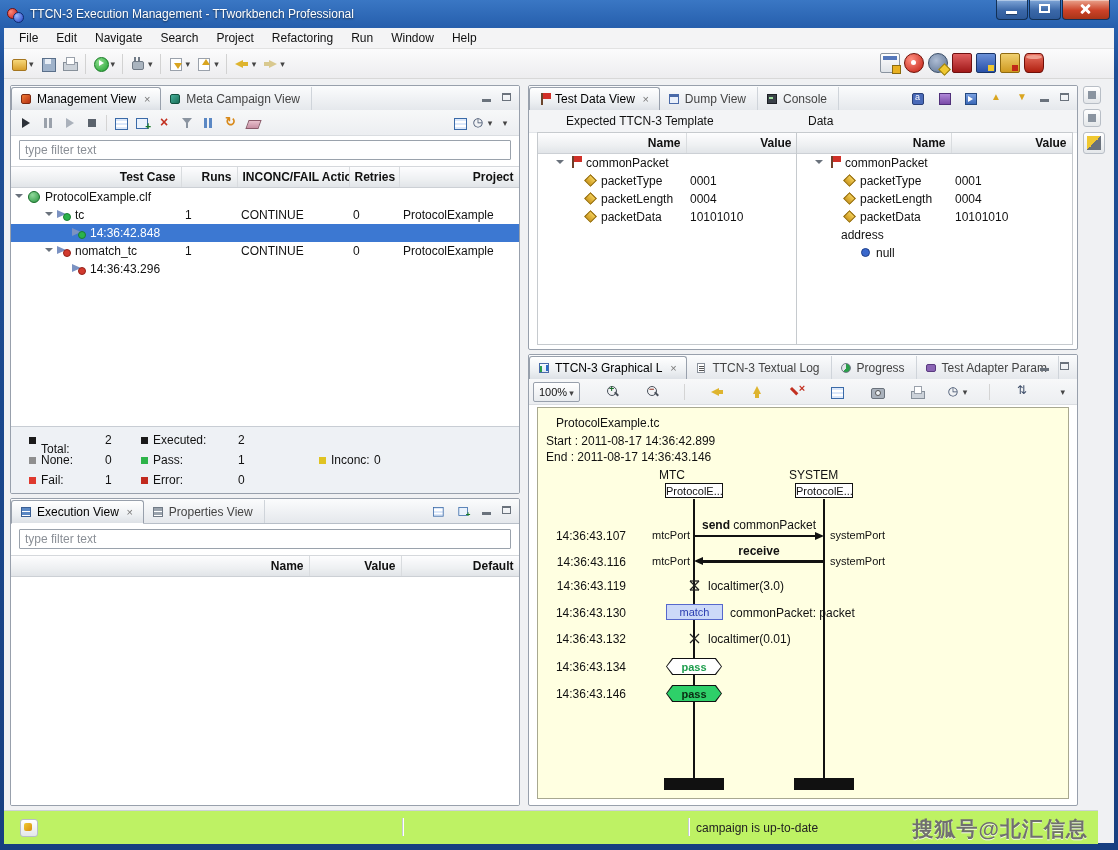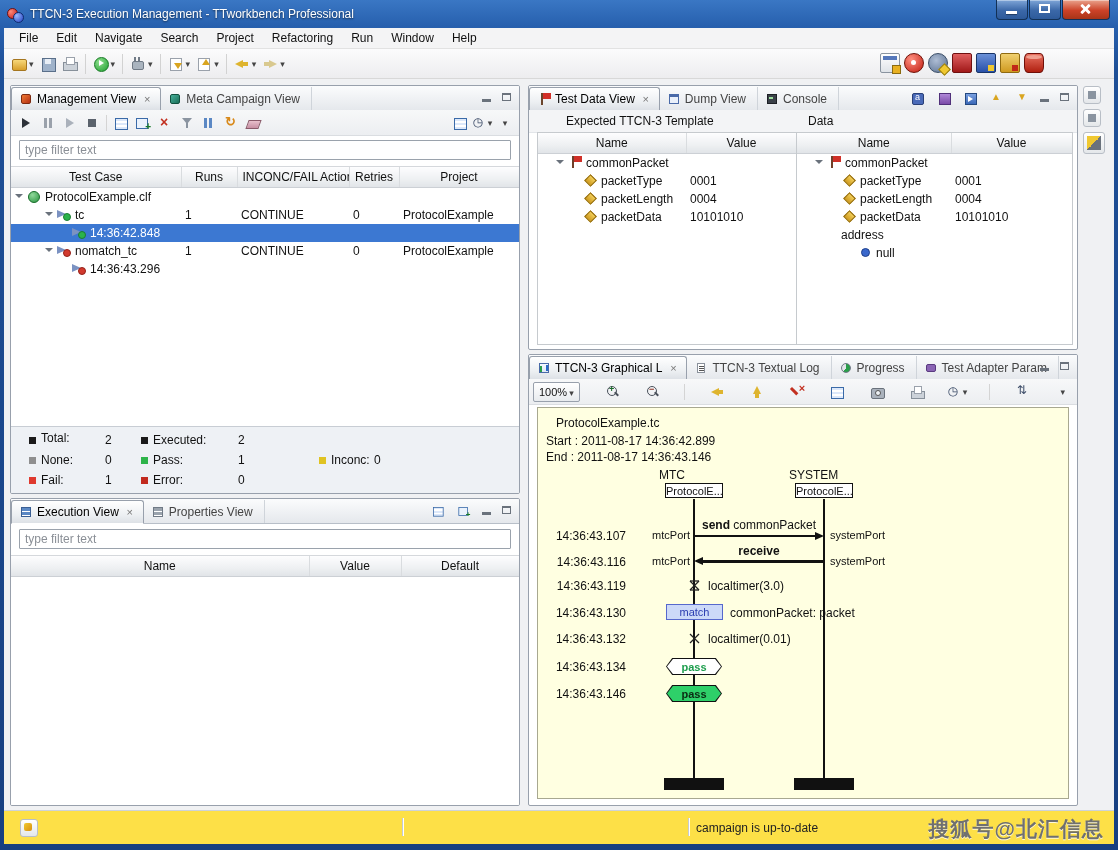--- a/index.html
+++ b/index.html
@@ -139,21 +139,21 @@
   .vi-down::before{content:"▼";position:absolute;left:2px;top:0;color:#d9a520;font-size:10px}
   .zoombox{display:inline-flex;align-items:center;height:18px;border:1px solid #98a0ac;border-radius:2px;
            background:linear-gradient(#fff,#e8ebee);padding:0 5px;margin-right:4px;font-size:11px}
   
   .filter{position:absolute;left:8px;right:8px;height:20px;border:1px solid #9aa2ac;border-radius:1px;
           padding:0 5px;font-family:"Liberation Sans",sans-serif;font-size:12px;color:#333;box-sizing:border-box}
   .filter::placeholder{color:#8a8f96}
   .tblwrap{position:absolute;overflow:hidden;background:#fff}
   .tbl{border-collapse:collapse;table-layout:fixed;width:100%}
   .tbl th{height:20px;background:linear-gradient(#fdfdfe,#eef0f2 60%,#e1e4e8);border-right:1px solid #d9dcdf;
-          border-bottom:1px solid #ccd0d5;font-weight:normal;text-align:center;padding:0 5px;white-space:nowrap;overflow:hidden}
+          border-bottom:1px solid #ccd0d5;font-weight:bold;text-align:right;padding:0 5px;white-space:nowrap;overflow:hidden}
   .tbl td{height:18px;line-height:18px;padding:0 4px;white-space:nowrap;overflow:hidden}
   tr.sel td{color:#fff}
   .tw{display:inline-block;width:9px;height:9px;position:relative;margin-right:2px;vertical-align:1px}
   .tw::before{content:"";position:absolute;left:0;top:3px;border-top:4px solid #6a727c;border-left:4px solid transparent;border-right:4px solid transparent}
   .ico{display:inline-block;width:16px;height:13px;position:relative;vertical-align:-2px;margin-right:3px}
   .ico-campaign::before{content:"";position:absolute;left:2px;top:1px;width:10px;height:10px;border-radius:50%;
         background:radial-gradient(circle at 35% 30%,#8fd89a,#2a9440);border:1px solid #1a6e2c}
   .ico-run::before{content:"";position:absolute;left:1px;top:2px;border-left:9px solid #7b92c2;border-top:4.5px solid transparent;border-bottom:4.5px solid transparent}
   .ico-run.pass::after{content:"";position:absolute;right:1px;bottom:0;width:6px;height:6px;border-radius:50%;background:#2bb34b;border:1px solid #1a7d31}
   .ico-run.fail::after{content:"";position:absolute;right:1px;bottom:0;width:6px;height:6px;border-radius:50%;background:#d23a2e;border:1px solid #942018}
@@ -199,21 +199,21 @@
   .hex-in{position:absolute;inset:1px;clip-path:polygon(11% 0,89% 0,100% 50%,89% 100%,11% 100%,0 50%);
           display:flex;align-items:center;justify-content:center;font-size:11px;font-weight:bold}
   .v-set{color:#1d9e4d}
   .v-final{color:#0b2a12}
   
   #trim{position:absolute;left:1078px;top:57px;width:30px;height:721px}
   .trimbtn{width:16px;height:16px;border:1px solid #b8bec6;border-radius:3px;background:linear-gradient(#fff,#e4e7ea);position:relative;display:inline-block;margin:1px}
   .trimbtn::before{content:"";position:absolute;inset:4px;background:#8a94a0}
   .trimbtn.pen::before{inset:3px;background:linear-gradient(135deg,#f0c830 50%,#6a727c 50%)}
   
-  #statusbar{position:absolute;left:0;right:0;top:782px;height:33px;background:#fde047;border-top:1px solid #cdd2d8}
+  #statusbar{position:absolute;left:0;right:16px;top:782px;height:33px;background:#bef264;border-top:1px solid #cdd2d8}
   .sash{position:absolute;top:7px;width:1px;height:18px;background:#c6cbd2;box-shadow:1px 0 0 #fff}
   #stico{position:absolute;left:16px;top:8px;width:16px;height:16px;border:1px solid #b8bec6;border-radius:3px;background:linear-gradient(#fff,#e4e7ea)}
   #stico::before{content:"";position:absolute;left:3px;top:3px;width:8px;height:8px;background:linear-gradient(135deg,#f0c830,#d89010);border-radius:2px}
   #stmsg{position:absolute;left:692px;top:10px;color:#222}
   #watermark{position:absolute;right:10px;top:4px;font-size:21px;font-weight:bold;color:#70706f;letter-spacing:1px;
              text-shadow:0 1px 0 rgba(255,255,255,.8)}
 </style>
 </head>
 <body>
 
@@ -399,21 +399,21 @@
               <td></td>
               <td></td>
               <td></td>
               <td></td>
             </tr>
           </tbody>
         </table>
       </div>
       <div class="summary">
         <span class="sq" style="left: 18px; top: 10px; background: rgb(26, 26, 26);"></span>
-        <span class="slbl" style="left:30px;top:4px">Total:</span>
+        <span class="slbl" style="left:30px;top:15px">Total:</span>
         <span class="sval" style="left:94px;top:6px">2</span>
         <span class="sq" style="left: 130px; top: 10px; background: rgb(26, 26, 26);"></span>
         <span class="slbl" style="left:142px;top:6px">Executed:</span>
         <span class="sval" style="left:227px;top:6px">2</span>
         <span class="sq" style="left: 18px; top: 30px; background: rgb(143, 143, 143);"></span>
         <span class="slbl" style="left:30px;top:26px">None:</span>
         <span class="sval" style="left:94px;top:26px">0</span>
         <span class="sq" style="left: 130px; top: 30px; background: rgb(46, 180, 74);"></span>
         <span class="slbl" style="left:142px;top:26px">Pass:</span>
         <span class="sval" style="left:227px;top:26px">1</span>

